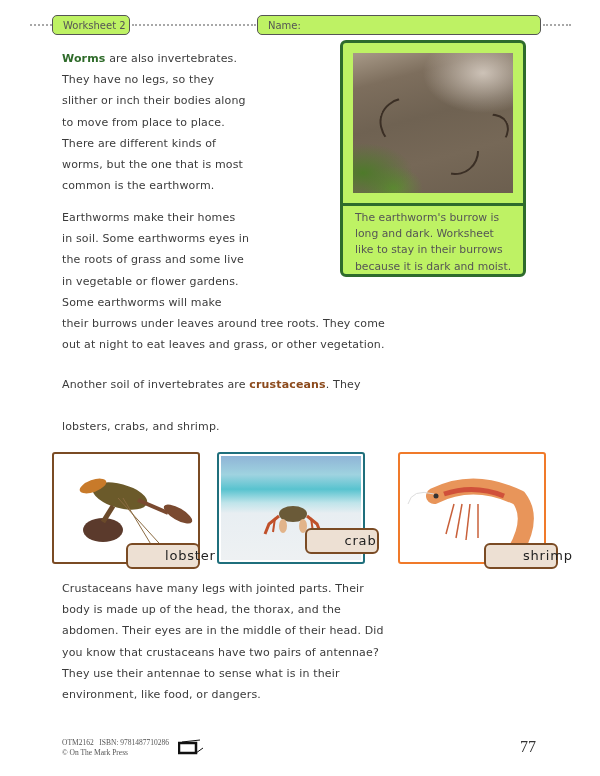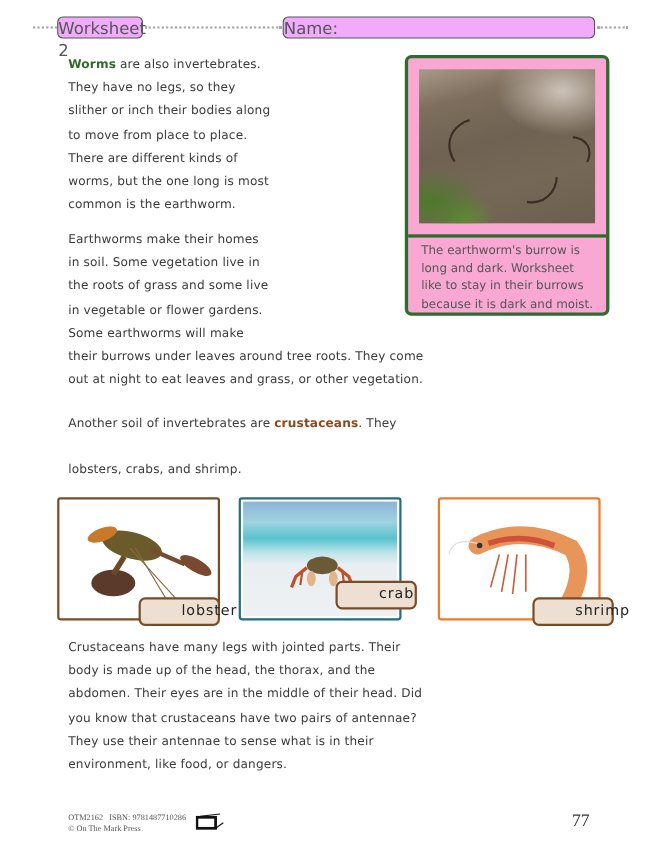--- a/index.html
+++ b/index.html
@@ -1,22 +1,22 @@
 <!DOCTYPE html>
 <html><head>
 <meta charset="utf-8">
 <style>
   html,body{margin:0;padding:0;background:#ffffff;}
   body{width:600px;height:776px;position:relative;overflow:hidden;font-family:"DejaVu Sans","Liberation Sans",sans-serif;color:#3a3a3a;}
   .hdr-dots{position:absolute;top:24px;height:0;border-top:2px dotted #a8a8a8;}
-  .hdr-box{position:absolute;top:15px;height:20px;border:1.5px solid #555;border-radius:5px;background:#f0abfc;font-size:15px;color:#555;line-height:20px;box-sizing:border-box;}
+  .hdr-box{position:absolute;top:15px;height:20px;border:1.5px solid #555;border-radius:5px;background:#bef264;font-size:10px;color:#555;line-height:20px;padding-left:10px;box-sizing:border-box;}
   .para{position:absolute;left:62px;font-size:11px;line-height:21.2px;letter-spacing:0.15px;color:#3b3b3b;margin:0;}
   .para b.green{color:#2f6b2a;font-weight:bold;}
   .para b.brown{color:#8c4a1c;font-weight:bold;}
-  .wormbox{position:absolute;left:340px;top:50px;width:186px;height:237px;border:3px solid #2e6b2c;border-radius:6px;background:#f9a8d4;box-sizing:border-box;overflow:hidden;margin-left:28px;}
+  .wormbox{position:absolute;left:340px;top:40px;width:186px;height:237px;border:3px solid #2e6b2c;border-radius:6px;background:#bef264;box-sizing:border-box;overflow:hidden;}
   .wormphoto{position:absolute;left:10px;top:10px;width:160px;height:140px;
     background:
       radial-gradient(ellipse 60px 40px at 130px 20px, rgba(220,210,200,0.85), transparent),
       radial-gradient(ellipse 50px 30px at 10px 120px, #4e7a2a, transparent),
       radial-gradient(ellipse 30px 22px at 40px 135px, #5f8c33, transparent),
       linear-gradient(165deg,#a89a88 0%,#7d6e5d 20%,#6f6252 45%,#766857 70%,#6c5f4f 100%);}
   .burrow{position:absolute;border:2px solid #3b2f25;border-radius:50%;border-color:#3b2f25 transparent transparent transparent;}
   .wormsep{position:absolute;left:0;right:0;top:160px;border-top:3px solid #2e6b2c;}
   .wormcap{position:absolute;left:12px;top:167px;width:165px;font-size:10.8px;line-height:16.2px;color:#555;margin:0;}
   .card{position:absolute;top:452px;width:148px;height:112px;border-radius:3px;box-sizing:border-box;background:#fff;}
@@ -35,42 +35,42 @@
   <div class="hdr-box" style="left:257px;width:284px;"><span>Name:</span></div>
   <div class="hdr-dots" style="left:543px;width:28px;"></div>
 </div>
 
 <p class="para" style="top:48px;">
   <b class="green">Worms</b><span> are also invertebrates.</span><br>
   <span>They have no legs, so they</span><br>
   <span>slither or inch their bodies along</span><br>
   <span>to move from place to place.</span><br>
   <span>There are different kinds of</span><br>
-  <span>worms, but the one long is most</span><br>
+  <span>worms, but the one that is most</span><br>
   <span>common is the earthworm.</span>
 </p>
 
 <div class="wormbox">
   <div class="wormphoto">
     <div class="burrow" style="left:40px;top:30px;width:60px;height:90px;transform:rotate(-70deg);"></div>
     <div class="burrow" style="left:70px;top:60px;width:50px;height:60px;transform:rotate(140deg);"></div>
     <div class="burrow" style="left:100px;top:50px;width:40px;height:70px;transform:rotate(60deg);"></div>
   </div>
   <div class="wormsep"></div>
   <p class="wormcap">
     <span>The earthworm's burrow is</span><br>
     <span>long and dark. Worksheet</span><br>
     <span>like to stay in their burrows</span><br>
     <span>because it is dark and moist.</span>
   </p>
 </div>
 
 <p class="para" style="top:207px;">
   <span>Earthworms make their homes</span><br>
-  <span>in soil. Some vegetation live in</span><br>
+  <span>in soil. Some earthworms eyes in</span><br>
   <span>the roots of grass and some live</span><br>
   <span>in vegetable or flower gardens.</span><br>
   <span>Some earthworms will make</span><br>
   <span>their burrows under leaves around tree roots. They come</span><br>
   <span>out at night to eat leaves and grass, or other vegetation.</span>
 </p>
 
 <p class="para" style="top:374px;">
   <span>Another soil of invertebrates are </span><b class="brown">crustaceans</b><span>. They</span><br>
   <br>

